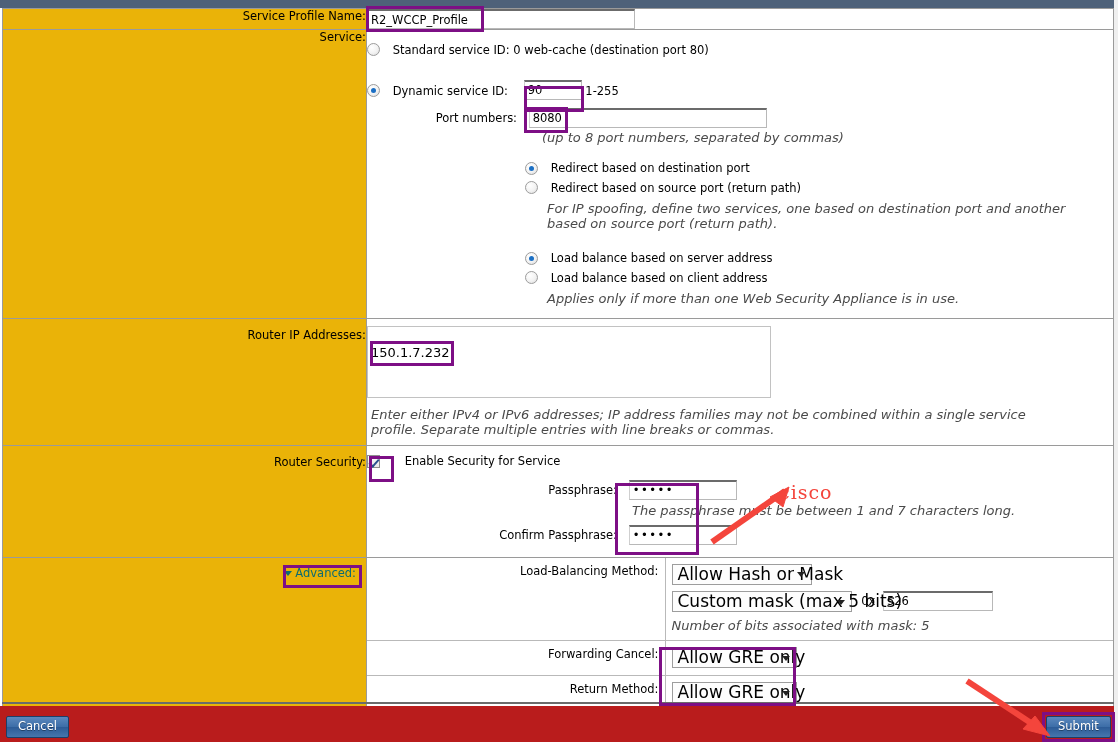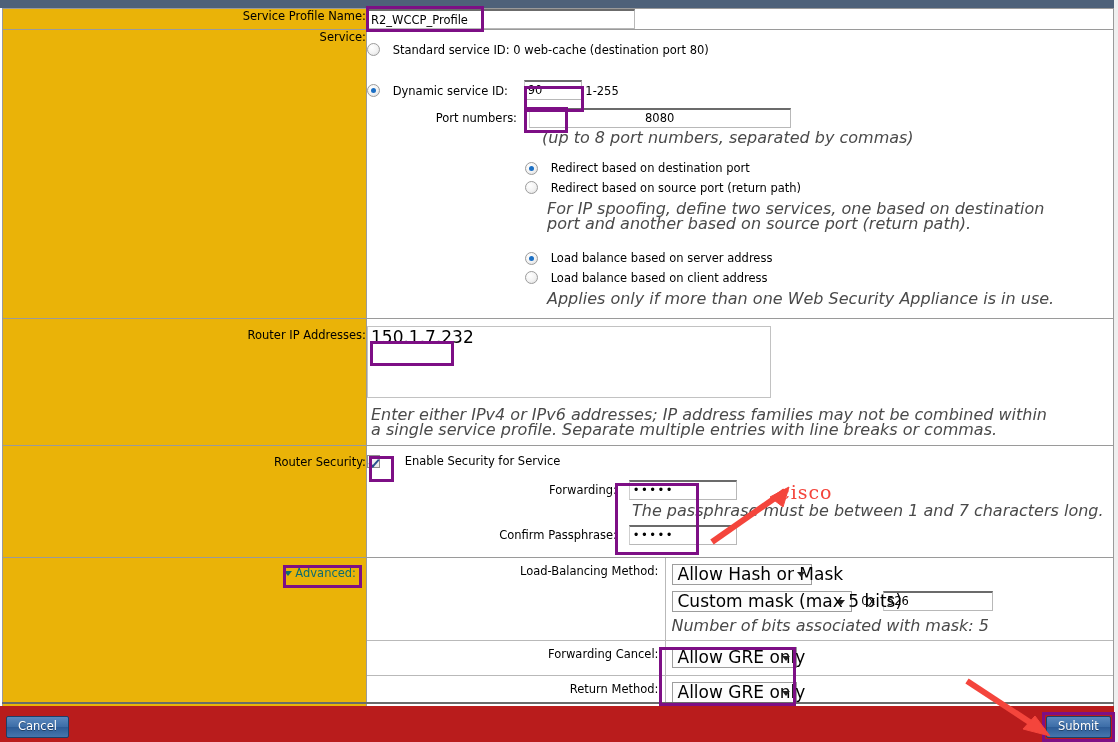--- a/index.html
+++ b/index.html
@@ -61,31 +61,31 @@
     border: 1px solid #b8b8b8;
     border-top: 2px solid #6b6b6b;
     border-left: 1px solid #cfcfcf;
     padding: 1px 3px 1px 3px;
     height: 20px;
     line-height: 16px;
     outline: none;
   }
   .txt.sp-name { width: 268px; }
   .txt.dyn-id { width: 58px; }
-  .txt.port   { width: 262px; text-align: center; }
+  .txt.port   { width: 238px; }
   .txt.hexv   { width: 110px; }
   .txt.pass   { width: 108px; letter-spacing: 1.5px; }
 
   textarea.ta {
     font-family: "DejaVu Sans", sans-serif;
-    font-size: 17px;
+    font-size: 13px;
     color: #000;
     background: #fff;
     border: 1px solid #c2c2c2;
-    padding: 0 3px;
+    padding: 18px 3px;
     width: 404px;
     height: 72px;
     resize: none;
     outline: none;
   }
 
   
   .sel {
     position: relative;
     display: inline-block;
@@ -142,21 +142,21 @@
     width: 4px; height: 8px;
     border: solid #29508e;
     border-width: 0 2px 2px 0;
     transform: rotate(42deg);
   }
 
   
   .hint {
     font-style: italic;
     color: #4a4a4a;
-    font-size: 16px;
+    font-size: 13px;
     line-height: 15px;
   }
   .opt-row { margin: 4px 0 0 0; white-space: nowrap; }
   .opt-row .lbl { margin-left: 9px; vertical-align: middle; }
 
   
   .hl {
     position: absolute;
     border: 3px solid #7d0f85;
     pointer-events: none;
@@ -318,21 +318,21 @@
 
       <tr>
         <td class="labelcell" style="padding-top:9px;">Router Security:</td>
         <td class="fieldcell" style="padding-top:8px;padding-bottom:12px;">
           <div style="white-space:nowrap;">
             <span class="chk on"></span>
             <span style="margin-left:21px;">Enable Security for Service</span>
           </div>
 
           <div style="margin:12px 0 0 0;white-space:nowrap;">
-            <span style="display:inline-block;width:250px;text-align:right;">Forwarding:</span>
+            <span style="display:inline-block;width:250px;text-align:right;">Passphrase:</span>
             <input class="txt pass" type="text" style="margin-left: 8px;" value="•••••">
           </div>
           <div class="hint" style="margin:3px 0 0 265px;">The passphrase must be between 1 and 7 characters long.</div>
 
           <div style="margin:7px 0 0 0;white-space:nowrap;">
             <span style="display:inline-block;width:250px;text-align:right;">Confirm Passphrase:</span>
             <input class="txt pass" type="text" style="margin-left: 8px;" value="•••••">
           </div>
         </td>
       </tr>

